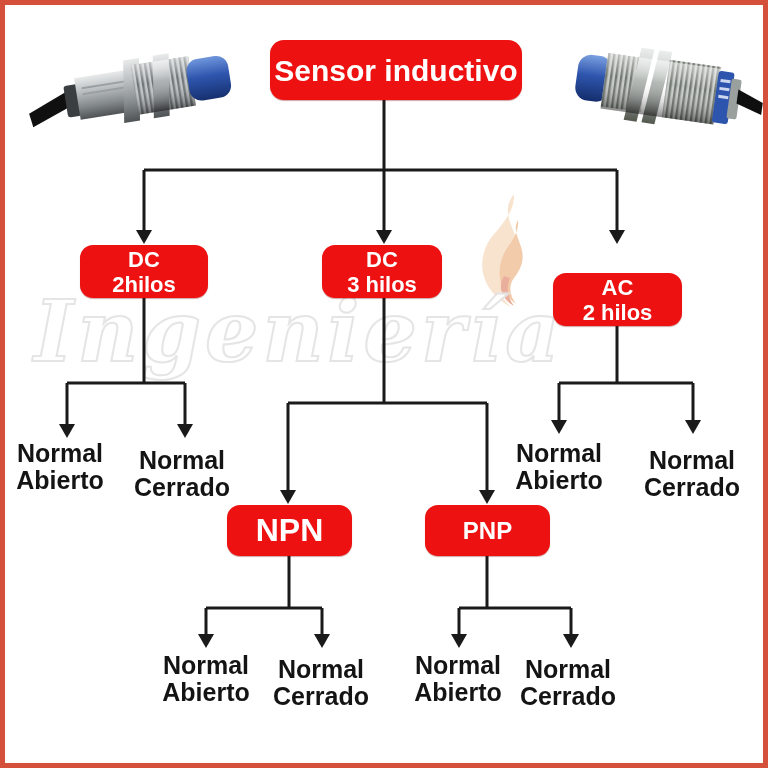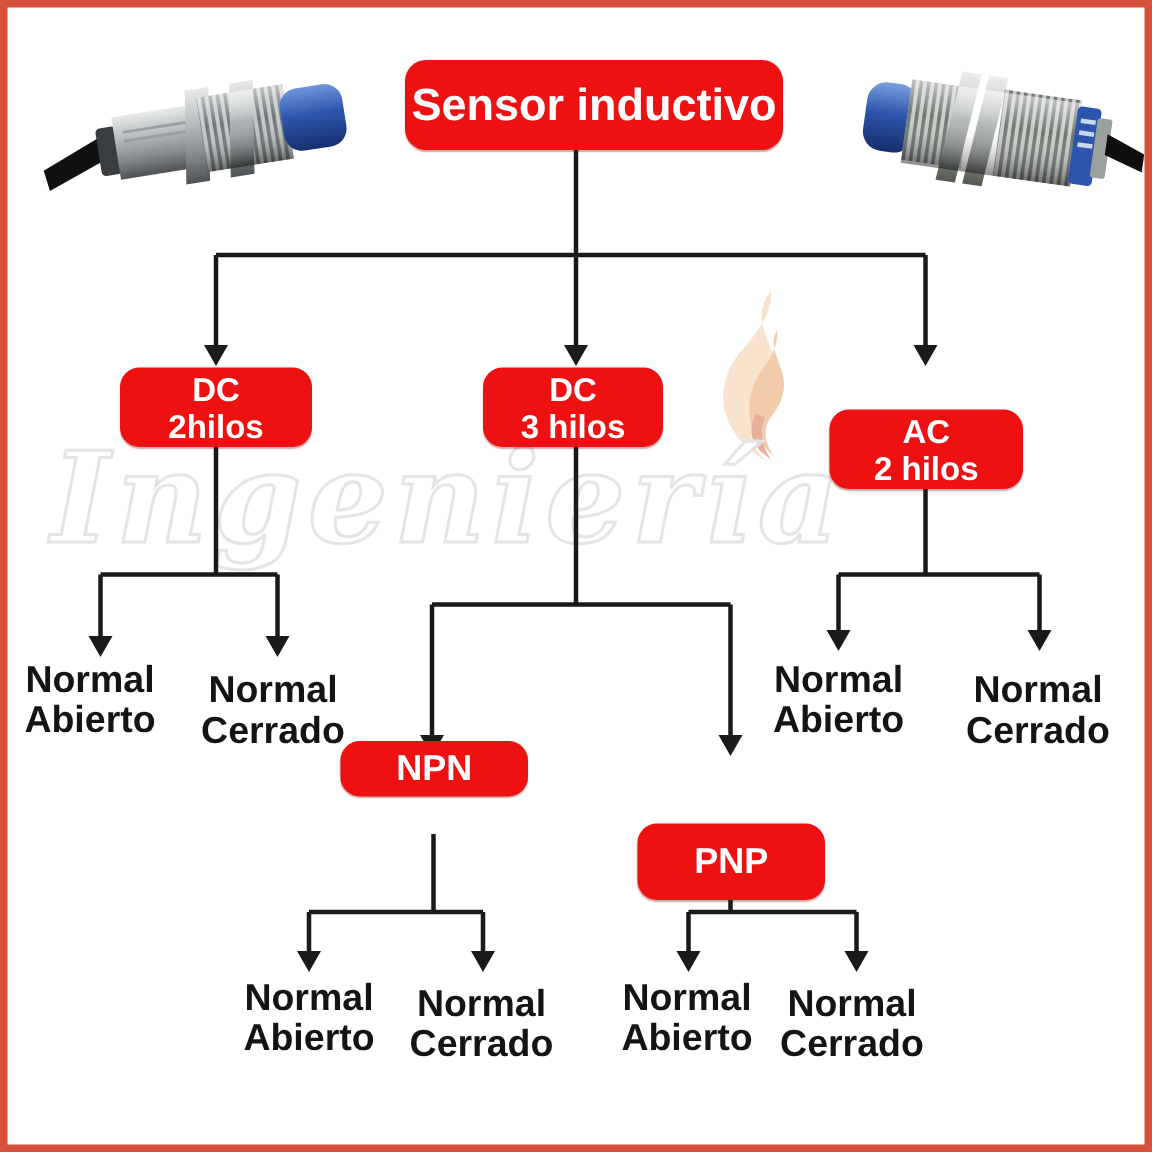--- a/index.html
+++ b/index.html
@@ -23,22 +23,22 @@
   .connectors polygon{fill:#1a1a1a;}
 
   
   .node{position:absolute;z-index:3;background:#ee1111;color:#ffffff;font-weight:bold;
         border-radius:13px;display:flex;align-items:center;justify-content:center;text-align:center;
         white-space:pre-line;line-height:25px;font-size:22px;box-shadow:0 1px 1px rgba(120,0,0,.35);}
   .node.root{left:270px;top:40px;width:252px;height:60px;font-size:30px;border-radius:14px;}
   .node.dc2{left:80px;top:245px;width:128px;height:53px;}
   .node.dc3{left:322px;top:245px;width:120px;height:53px;}
   .node.ac2{left:553px;top:245px;width:129px;height:53px;margin-top:28px;}
-  .node.npn{left:227px;top:494px;width:125px;height:37px;font-size:24px;}
-  .node.pnp{left:425px;top:505px;width:125px;height:51px;font-size:24px;margin-top:44px;}
+  .node.npn{left:227px;top:505px;width:125px;height:51px;font-size:32px;}
+  .node.pnp{left:425px;top:505px;width:125px;height:51px;font-size:24px;}
 
   
   .leaf{position:absolute;z-index:3;width:124px;color:#141414;font-weight:bold;font-size:25px;
         line-height:27px;text-align:center;white-space:pre-line;letter-spacing:0;}
   .lf-dc2-a{left:-2px;top:440px;}
   .lf-dc2-c{left:120px;top:447px;}
   .lf-ac2-a{left:497px;top:440px;}
   .lf-ac2-c{left:630px;top:447px;}
   .lf-npn-a{left:144px;top:652px;}
   .lf-npn-c{left:259px;top:656px;}

